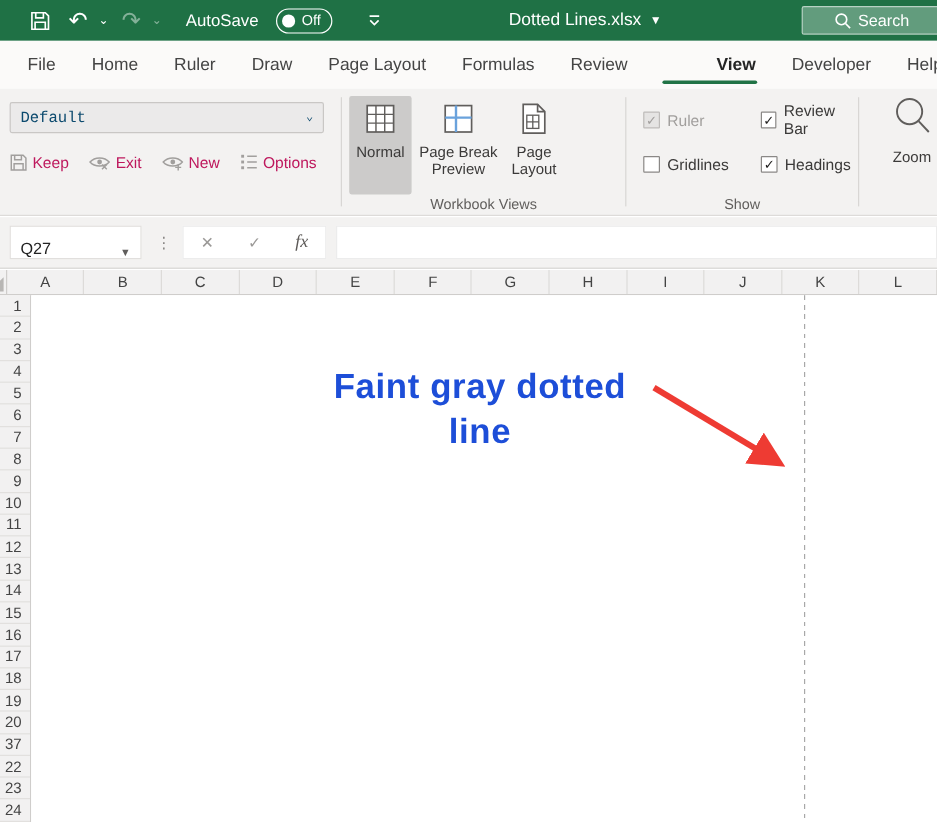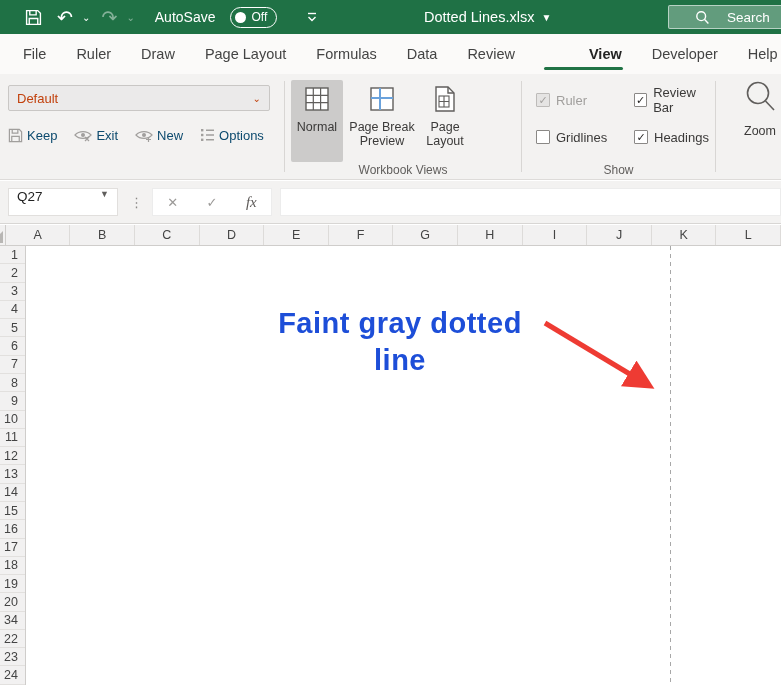--- a/index.html
+++ b/index.html
@@ -29,22 +29,22 @@
   .tab.active span { color:#242424; font-weight:bold;margin-left:44px; }
   .tab.active::after { content:""; position:absolute; left:14px; right:14px; bottom:4px; height:3px; background:#217346; border-radius:2px; }
 
   
   .ribbon { position:absolute; left:0; top:74px; width:781px; height:106px; background:#f3f2f1; border-bottom:1px solid #dddbd9; }
   .rgroup { position:absolute; top:0; height:106px; }
   .rgroup-label { position:absolute; bottom:3px; left:0; right:0; text-align:center; font-size:12px; color:#605e5c; }
   .rdivider { position:absolute; top:7px; bottom:7px; width:1px; background:#d8d6d4; }
 
   
-  .combo { position:absolute; left:8px; top:11px; width:262px; height:26px; background:#ebeaea; border:1px solid #c9c7c5; border-radius:2px; display:flex; align-items:center; justify-content:space-between; padding:0 8px; color:#c2410c; font-size:13px; }
-  .sv-buttons { position:absolute; left:8px; top:47px; height:28px; display:flex; align-items:center; gap:17px; color:#0c4a6e; font-size:13px; }
+  .combo { position:absolute; left:8px; top:11px; width:262px; height:26px; background:#ebeaea; border:1px solid #c9c7c5; border-radius:2px; display:flex; align-items:center; justify-content:space-between; padding:0 8px; color:#0c4a6e; font-size:13px;font-family:Liberation Mono, monospace; }
+  .sv-buttons { position:absolute; left:8px; top:47px; height:28px; display:flex; align-items:center; gap:17px; color:#be185d; font-size:13px; }
   .sv-btn { display:flex; align-items:center; gap:4px; }
   .sv-btn svg { display:block; }
 
   
   .wv-btn { position:absolute; top:6px; height:82px; display:flex; flex-direction:column; align-items:center; padding-top:4px; color:#3b3a39; font-size:12.5px; text-align:center; line-height:14px; border-radius:2px; }
   .wv-btn.selected { background:#cccbca; }
   .wv-icon { width:30px; height:30px; margin-bottom:6px; display:flex; align-items:center; justify-content:center; }
 
   
   .show-grid { position:absolute; left:14px; top:14px; display:grid; grid-template-columns:92px auto; grid-auto-rows:24px; row-gap:13px; column-gap:6px; align-items:center; }
@@ -53,21 +53,21 @@
   .cb.checked .box::after { content:"✓"; }
   .cb.disabled { color:#a19f9d; }
   .cb.disabled .box { background:#e5e4e3; border-color:#bdbbb9; color:#a19f9d; }
 
   
   .zoom-btn { position:absolute; left:14px; top:6px; width:60px; display:flex; flex-direction:column; align-items:center; color:#3b3a39; font-size:12.5px; }
   .zoom-btn svg { margin-bottom:8px; }
 
   
   .formula-row { position:absolute; left:0; top:181px; width:781px; height:43px; background:#f3f2f1; border-bottom:1px solid #d8d6d4; }
-  .namebox { position:absolute; left:8px; top:7px; width:110px; height:28px; background:#fff; border:1px solid #e1dfdd; display:flex; align-items:flex-start; justify-content:space-between; padding:0 8px; font-size:13.5px; color:#222; }
+  .namebox { position:absolute; left:8px; top:7px; width:110px; height:28px; background:#fff; border:1px solid #e1dfdd; display:flex; align-items:flex-end; justify-content:space-between; padding:0 8px; font-size:13.5px; color:#222; }
   .namebox .caret { font-size:9px; color:#605e5c; }
   .fdots { position:absolute; left:130px; top:7px; height:28px; display:flex; align-items:center; color:#8a8886; font-size:13px; letter-spacing:0; }
   .fbuttons { position:absolute; left:152px; top:7px; width:120px; height:28px; background:#fff; border:1px solid #ececec; display:flex; align-items:center; justify-content:space-around; color:#9b9997; }
   .fbuttons .fbx { font-size:13px; }
   .fbuttons .fx { font-family:"Liberation Serif", serif; font-style:italic; font-size:15px; color:#5d5a58; }
   .finput { position:absolute; left:280px; top:7px; right:0; height:28px; background:#fff; border:1px solid #ececec; font-size:13px; padding:0 6px; display:flex; align-items:center; }
 
   
   .col-headers { position:absolute; left:0; top:225px; width:781px; height:21px; background:#f2f1f1; border-bottom:1px solid #cfcdcb; display:flex; }
   .corner-cell { width:26px; height:100%; border-right:1px solid #cfcdcb; position:relative; background:#f2f1f1; }
@@ -115,50 +115,50 @@
     </div>
     <div class="doc-title">
       <span>Dotted Lines.xlsx</span>
       <span class="caret">▼</span>
     </div>
     <div class="searchbox">
       <svg style="position:absolute;left:26px;top:4px" width="15" height="15" viewBox="0 0 15 15">
           <circle cx="6.2" cy="6.2" r="4.4" fill="none" stroke="#fff" stroke-width="1.4"></circle>
           <path d="M9.6 9.6 L13.4 13.4" stroke="#fff" stroke-width="1.4"></path>
         </svg>
-      <span style="margin-left:28px">Search</span>
+      <span style="margin-left:16px">Search</span>
     </div>
   </div>
 
   <div class="tabrow">
 
       <div class="tab">
         <span>File</span>
       </div>
 
+      <div class="tab">
+        <span>Home</span>
+      </div>
 
       <div class="tab">
         <span>Ruler</span>
       </div>
 
       <div class="tab">
         <span>Draw</span>
       </div>
 
       <div class="tab">
         <span>Page Layout</span>
       </div>
 
       <div class="tab">
         <span>Formulas</span>
       </div>
 
-      <div class="tab">
-        <span>Data</span>
-      </div>
 
       <div class="tab">
         <span>Review</span>
       </div>
 
       <div class="tab active">
         <span>View</span>
       </div>
 
       <div class="tab">
@@ -431,21 +431,21 @@
 
       <div class="row-cell">
         <span>19</span>
       </div>
 
       <div class="row-cell">
         <span>20</span>
       </div>
 
       <div class="row-cell">
-        <span>34</span>
+        <span>37</span>
       </div>
 
       <div class="row-cell">
         <span>22</span>
       </div>
 
       <div class="row-cell">
         <span>23</span>
       </div>
 

